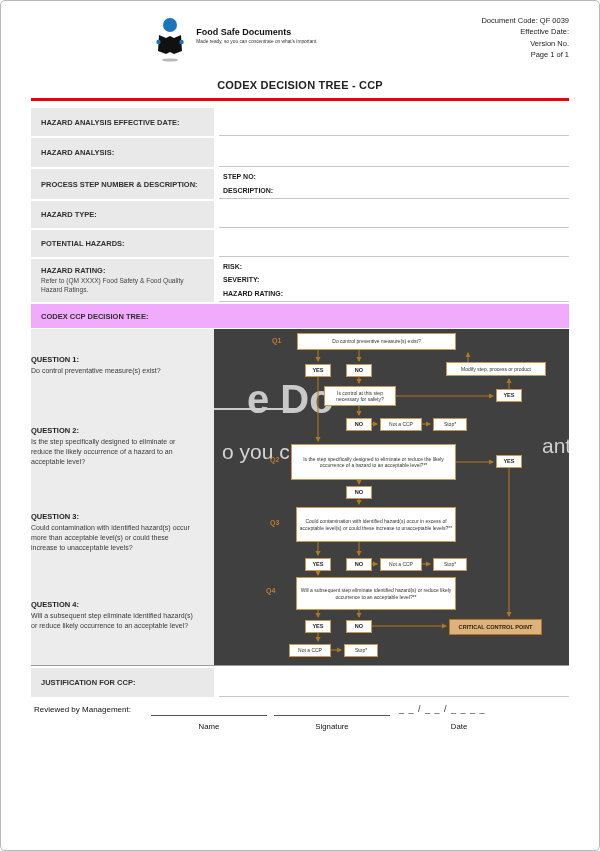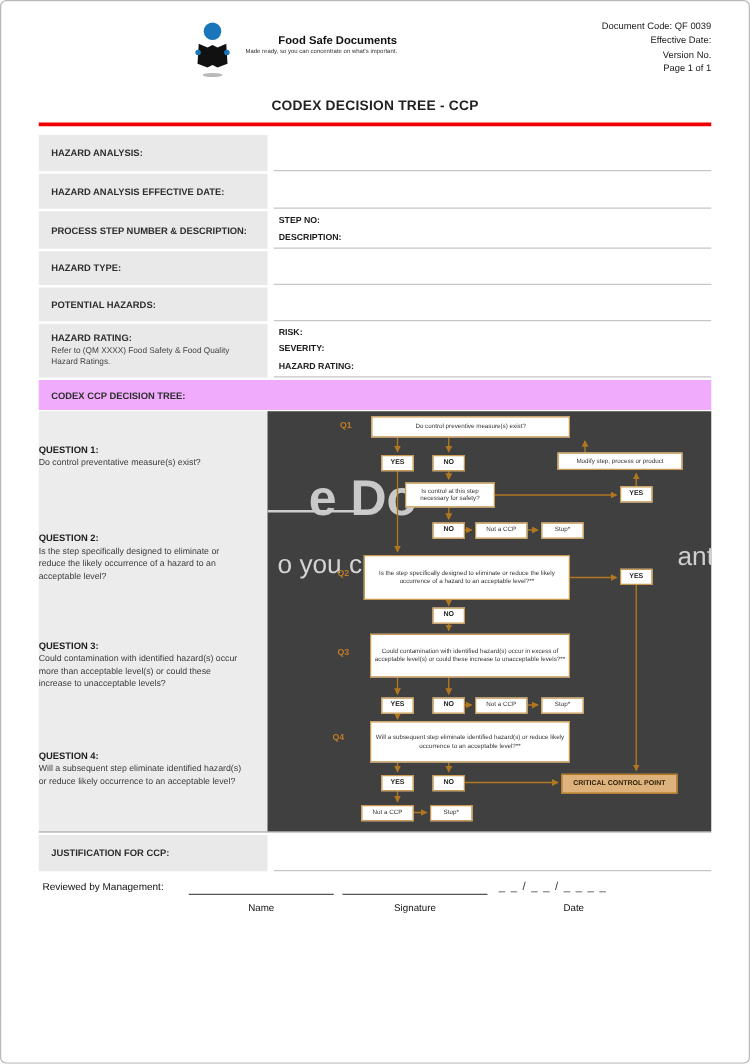--- a/index.html
+++ b/index.html
@@ -8,21 +8,21 @@
   .page { position:relative; width:600px; height:851px; background:#fff;
           border:1px solid #b9b9b9; border-radius:5px; overflow:hidden; }
   .sheet { position:relative; padding:14px 30px 0 30px; }
 
   
   .hdr { display:flex; align-items:flex-start; }
   .hdr-left { width:170px; font-size:7.5px; line-height:1.45; color:#1a1a1a; }
   .hdr-left .co { font-weight:bold; font-size:8px; }
   .hdr-logo { flex:1; display:flex; align-items:flex-start; justify-content:center; padding-top:2px; }
   .logo-fig { margin-right:8px; }
-  .logo-txt { padding-top:10px;text-align:right; }
+  .logo-txt { padding-top:10px; }
   .logo-name { font-weight:bold; font-size:9px; color:#111; }
   .logo-tag { font-size:4.8px; color:#333; margin-top:2px; }
   .hdr-right { width:130px; text-align:right; font-size:7.5px; line-height:1.5; color:#1a1a1a; }
 
   .doc-title { text-align:center; font-size:11px; font-weight:bold; margin-top:16px; letter-spacing:.2px; }
   .red-rule { height:3px; background:#f00000; margin-top:7px; }
 
   .intro { margin-top:11px; font-size:8px; line-height:1.45; color:#111; width:540px; }
   .intro b { font-weight:bold; }
 
@@ -97,27 +97,27 @@
       <div>Page 1 of 1</div>
     </div>
   </div>
 
   <div class="doc-title">CODEX DECISION TREE - CCP</div>
   <div class="red-rule"></div>
 
 
   <div class="ftable">
 
+    <div class="frow h28">
+      <div class="flabel">HAZARD ANALYSIS EFFECTIVE DATE:</div>
+      <div class="fvalue"></div>
+    </div>
+
     <div class="frow h29">
       <div class="flabel">HAZARD ANALYSIS:</div>
-      <div class="fvalue"></div>
-    </div>
-
-    <div class="frow h28">
-      <div class="flabel">HAZARD ANALYSIS EFFECTIVE DATE:</div>
       <div class="fvalue"></div>
     </div>
 
     <div class="frow h30">
       <div class="flabel">PROCESS STEP NUMBER &amp; DESCRIPTION:</div>
       <div class="fvalue">
         <div class="fld">STEP NO:</div>
         <div class="fld">DESCRIPTION:</div>
       </div>
     </div>

